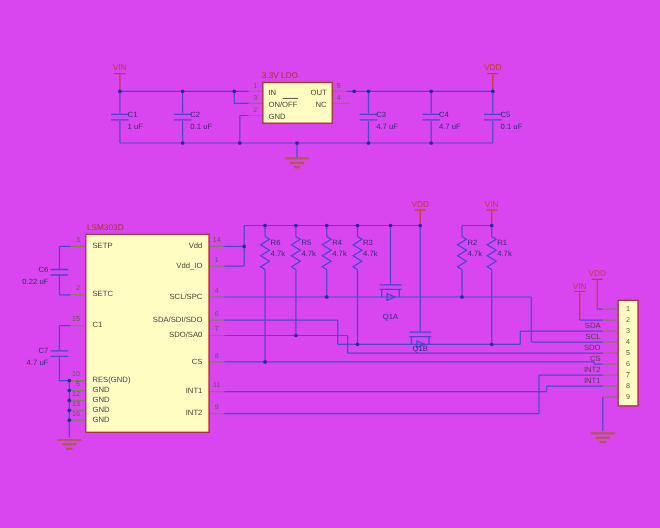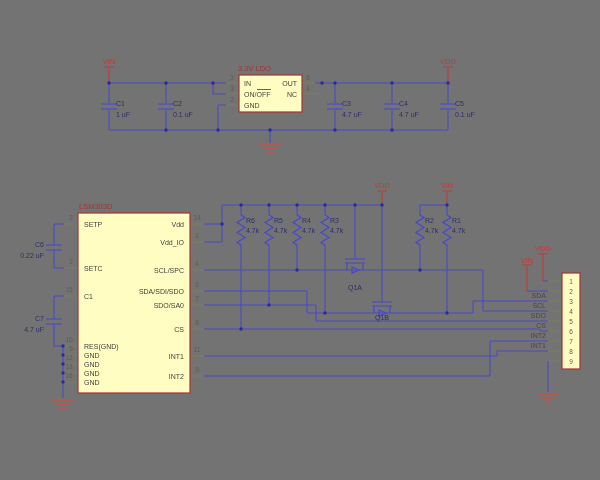--- a/index.html
+++ b/index.html
@@ -1,16 +1,16 @@
 <!DOCTYPE html>
 <html><head>
 <meta charset="utf-8">
 <style>
   html,body{margin:0;padding:0;background:#ffffff;}
-  .stage{width:600px;height:480px;background:#737373;position:relative;overflow:hidden;}
+  .stage{width:600px;height:480px;background:#d946ef;position:relative;overflow:hidden;}
   svg{display:block;}
   text{font-family:"Liberation Sans","DejaVu Sans",sans-serif;}
   .w{stroke:#4a4ac8;stroke-width:1.1;fill:none;}
   .p{stroke:#4646d2;stroke-width:1.2;fill:none;}
   .stub{stroke:#7d7d66;stroke-width:1;fill:none;}
   .red{stroke:#c13b3b;stroke-width:1.1;fill:none;}
   .gndsym{stroke:#ad5a52;stroke-width:2;fill:none;}
   .box{fill:#fffdc2;stroke:#a23535;stroke-width:1.2;}
   .dot{fill:#2a2a9c;}
   .num{font-size:6.5px;fill:#5c5c4e;}

